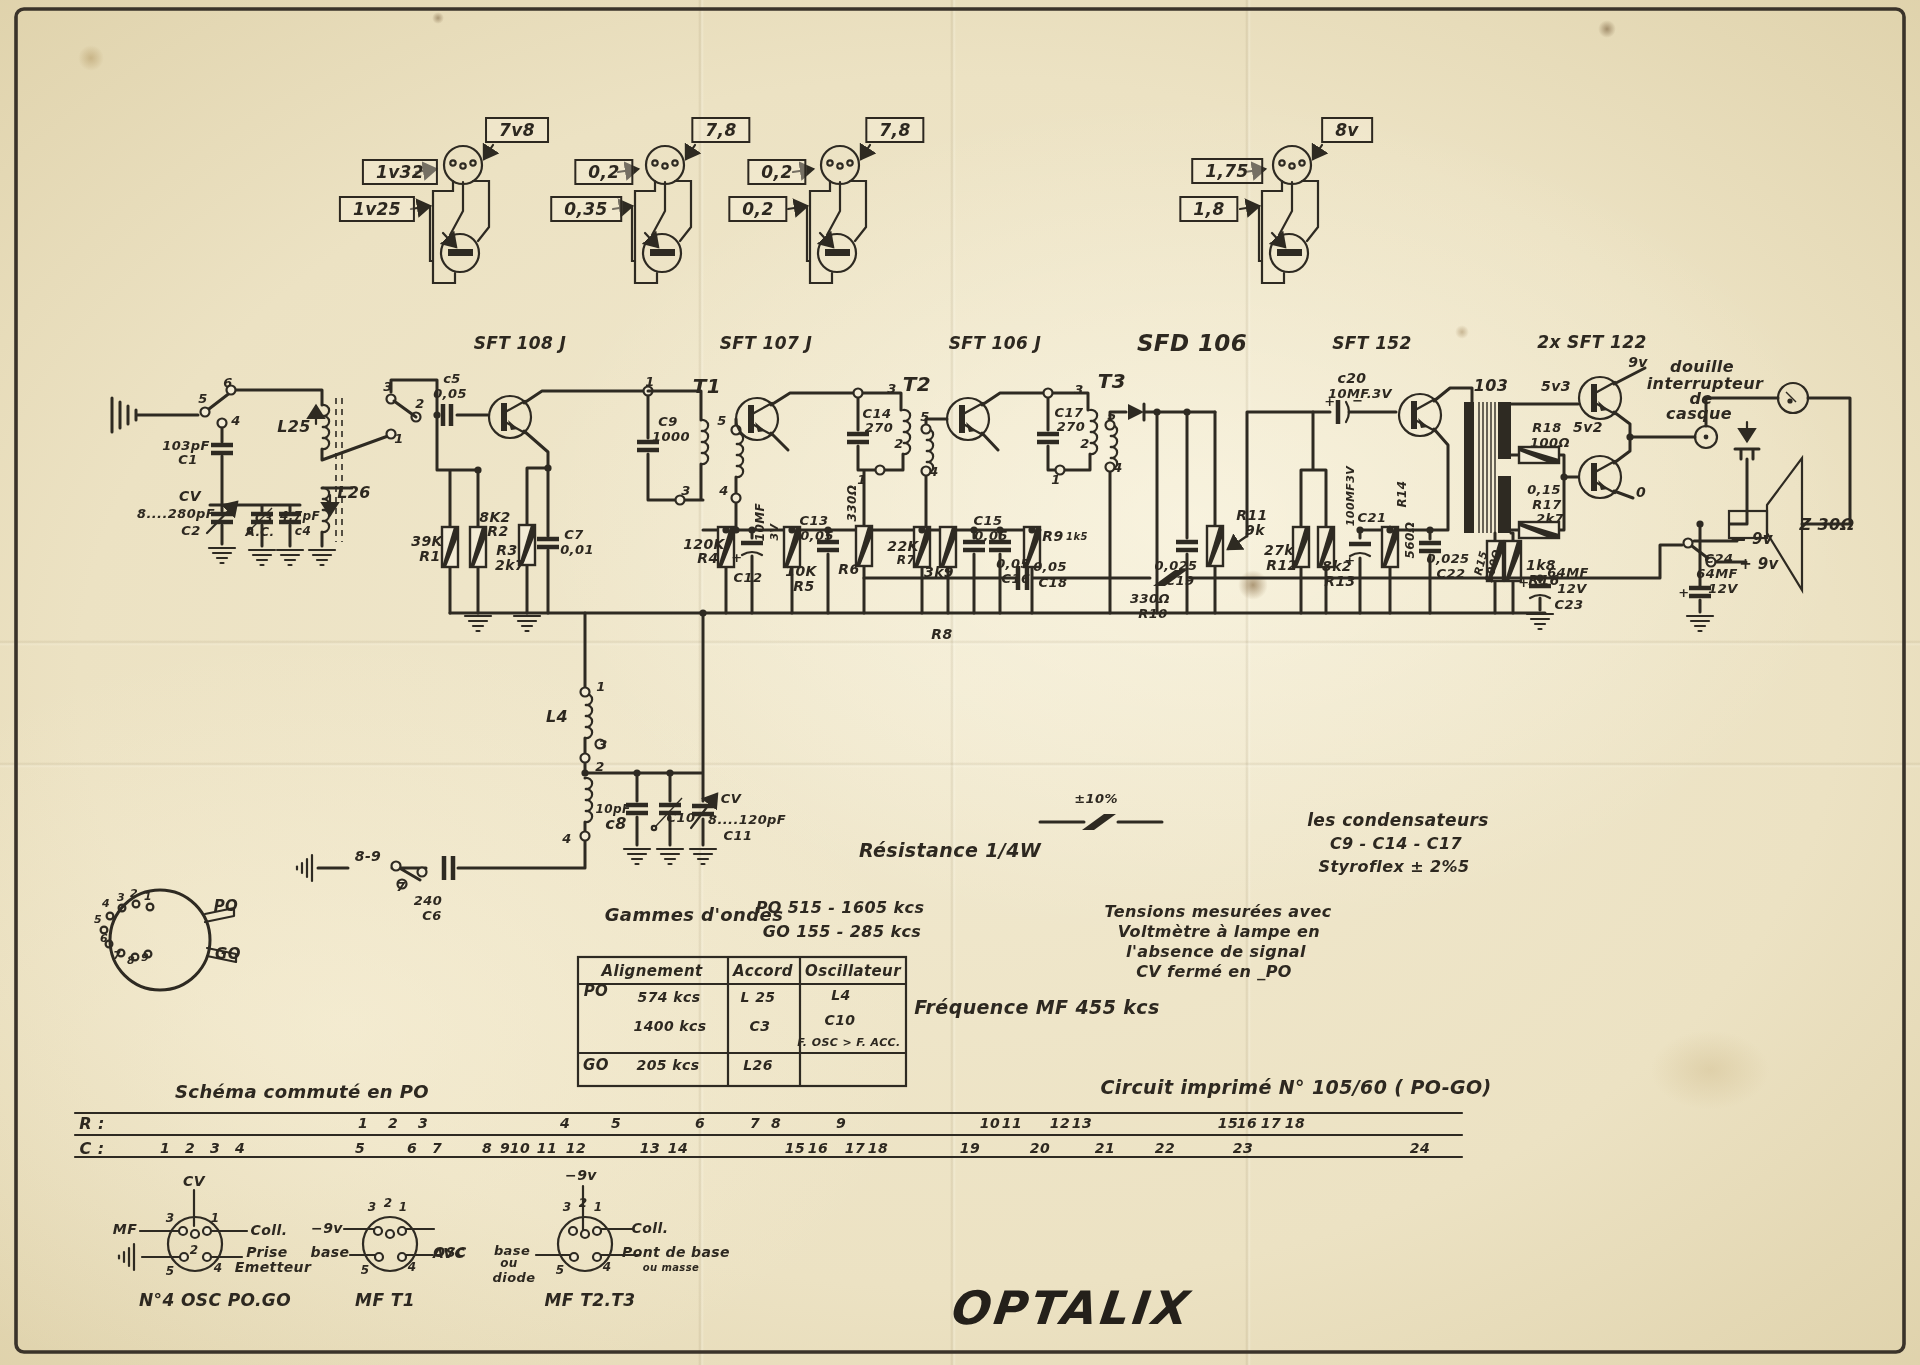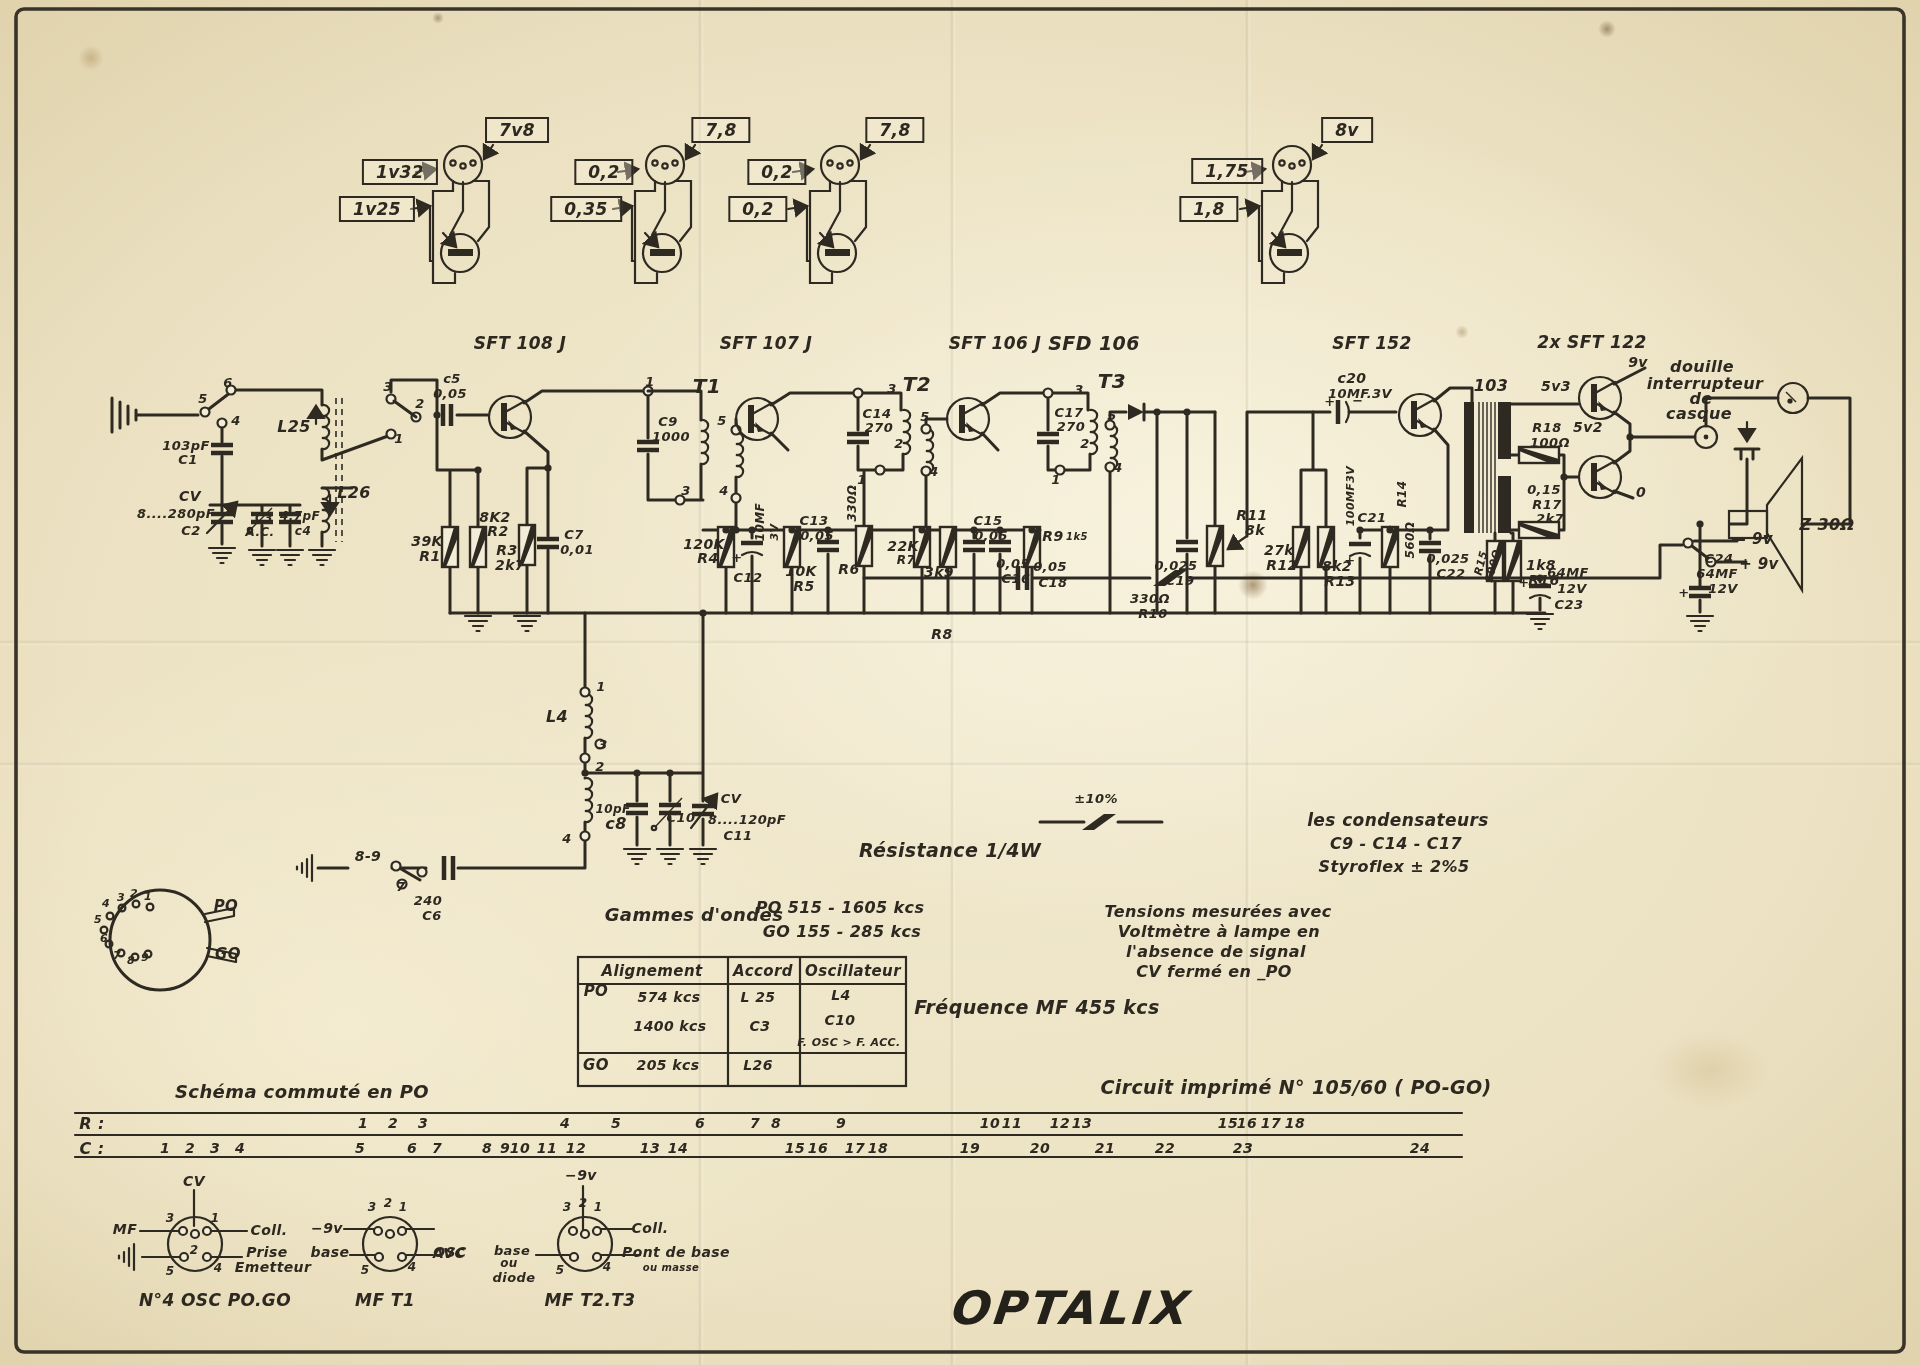--- a/index.html
+++ b/index.html
@@ -374,21 +374,21 @@
     <div class="lbl vbox" style="left: 586px; top: 209px;">0,35</div>
     <div class="lbl vbox" style="left: 895px; top: 130px;">7,8</div>
     <div class="lbl vbox" style="left: 777px; top: 172px;">0,2</div>
     <div class="lbl vbox" style="left: 758px; top: 209px;">0,2</div>
     <div class="lbl vbox" style="left: 1347px; top: 130px;">8v</div>
     <div class="lbl vbox" style="left: 1227px; top: 171px;">1,75</div>
     <div class="lbl vbox" style="left: 1209px; top: 209px;">1,8</div>
     <div class="lbl" style="left: 520px; top: 343px; font-size: 17px;">SFT 108 J</div>
     <div class="lbl" style="left: 766px; top: 343px; font-size: 17px;">SFT 107 J</div>
     <div class="lbl" style="left: 995px; top: 343px; font-size: 17px;">SFT 106 J</div>
-    <div class="lbl" style="left: 1094px; top: 343px; font-size: 19px;">SFD 106</div>
+    <div class="lbl" style="left: 1192px; top: 343px; font-size: 23px;">SFD 106</div>
     <div class="lbl" style="left: 1372px; top: 343px; font-size: 17px;">SFT 152</div>
     <div class="lbl" style="left: 1592px; top: 342px; font-size: 17px;">2x SFT 122</div>
     <div class="lbl" style="left: 203px; top: 398px; font-size: 13px;">5</div>
     <div class="lbl" style="left: 228px; top: 382px; font-size: 13px;">6</div>
     <div class="lbl" style="left: 236px; top: 420px; font-size: 13px;">4</div>
     <div class="lbl" style="left: 294px; top: 426px; font-size: 16px;">L25</div>
     <div class="lbl" style="left: 354px; top: 492px; font-size: 16px;">L26</div>
     <div class="lbl" style="left: 186px; top: 445px; font-size: 13px;">103pF</div>
     <div class="lbl" style="left: 188px; top: 459px; font-size: 13px;">C1</div>
     <div class="lbl" style="left: 190px; top: 496px; font-size: 14px;">CV</div>
@@ -450,21 +450,21 @@
     <div class="lbl" style="left: 1056px; top: 536px; font-size: 10px; padding-left: 42px;">1k5</div>
     <div class="lbl" style="left: 1112px; top: 381px; font-size: 20px;">T3</div>
     <div class="lbl" style="left: 1079px; top: 389px; font-size: 13px;">3</div>
     <div class="lbl" style="left: 1069px; top: 412px; font-size: 13px;">C17</div>
     <div class="lbl" style="left: 1071px; top: 426px; font-size: 13px;">270</div>
     <div class="lbl" style="left: 1085px; top: 443px; font-size: 13px;">2</div>
     <div class="lbl" style="left: 1056px; top: 479px; font-size: 13px;">1</div>
     <div class="lbl" style="left: 1112px; top: 415px; font-size: 13px;">5</div>
     <div class="lbl" style="left: 1118px; top: 467px; font-size: 13px;">4</div>
     <div class="lbl" style="left: 1252px; top: 515px; font-size: 14px;">R11</div>
-    <div class="lbl" style="left: 1255px; top: 530px; font-size: 14px;">8k</div>
+    <div class="lbl" style="left: 1255px; top: 530px; font-size: 14px;">9k</div>
     <div class="lbl" style="left: 1176px; top: 565px; font-size: 13px;">0,025</div>
     <div class="lbl" style="left: 1180px; top: 580px; font-size: 13px;">C19</div>
     <div class="lbl" style="left: 1352px; top: 378px; font-size: 14px;">c20</div>
     <div class="lbl" style="left: 1360px; top: 393px; font-size: 13px;">10MF.3V</div>
     <div class="lbl" style="left: 1330px; top: 401px; font-size: 13px;">+</div>
     <div class="lbl" style="left: 1358px; top: 400px; font-size: 13px;">−</div>
     <div class="lbl" style="left: 1279px; top: 550px; font-size: 14px;">27k</div>
     <div class="lbl" style="left: 1282px; top: 565px; font-size: 14px;">R12</div>
     <div class="lbl" style="left: 1337px; top: 566px; font-size: 14px;">8k2</div>
     <div class="lbl" style="left: 1340px; top: 581px; font-size: 14px;">R13</div>

